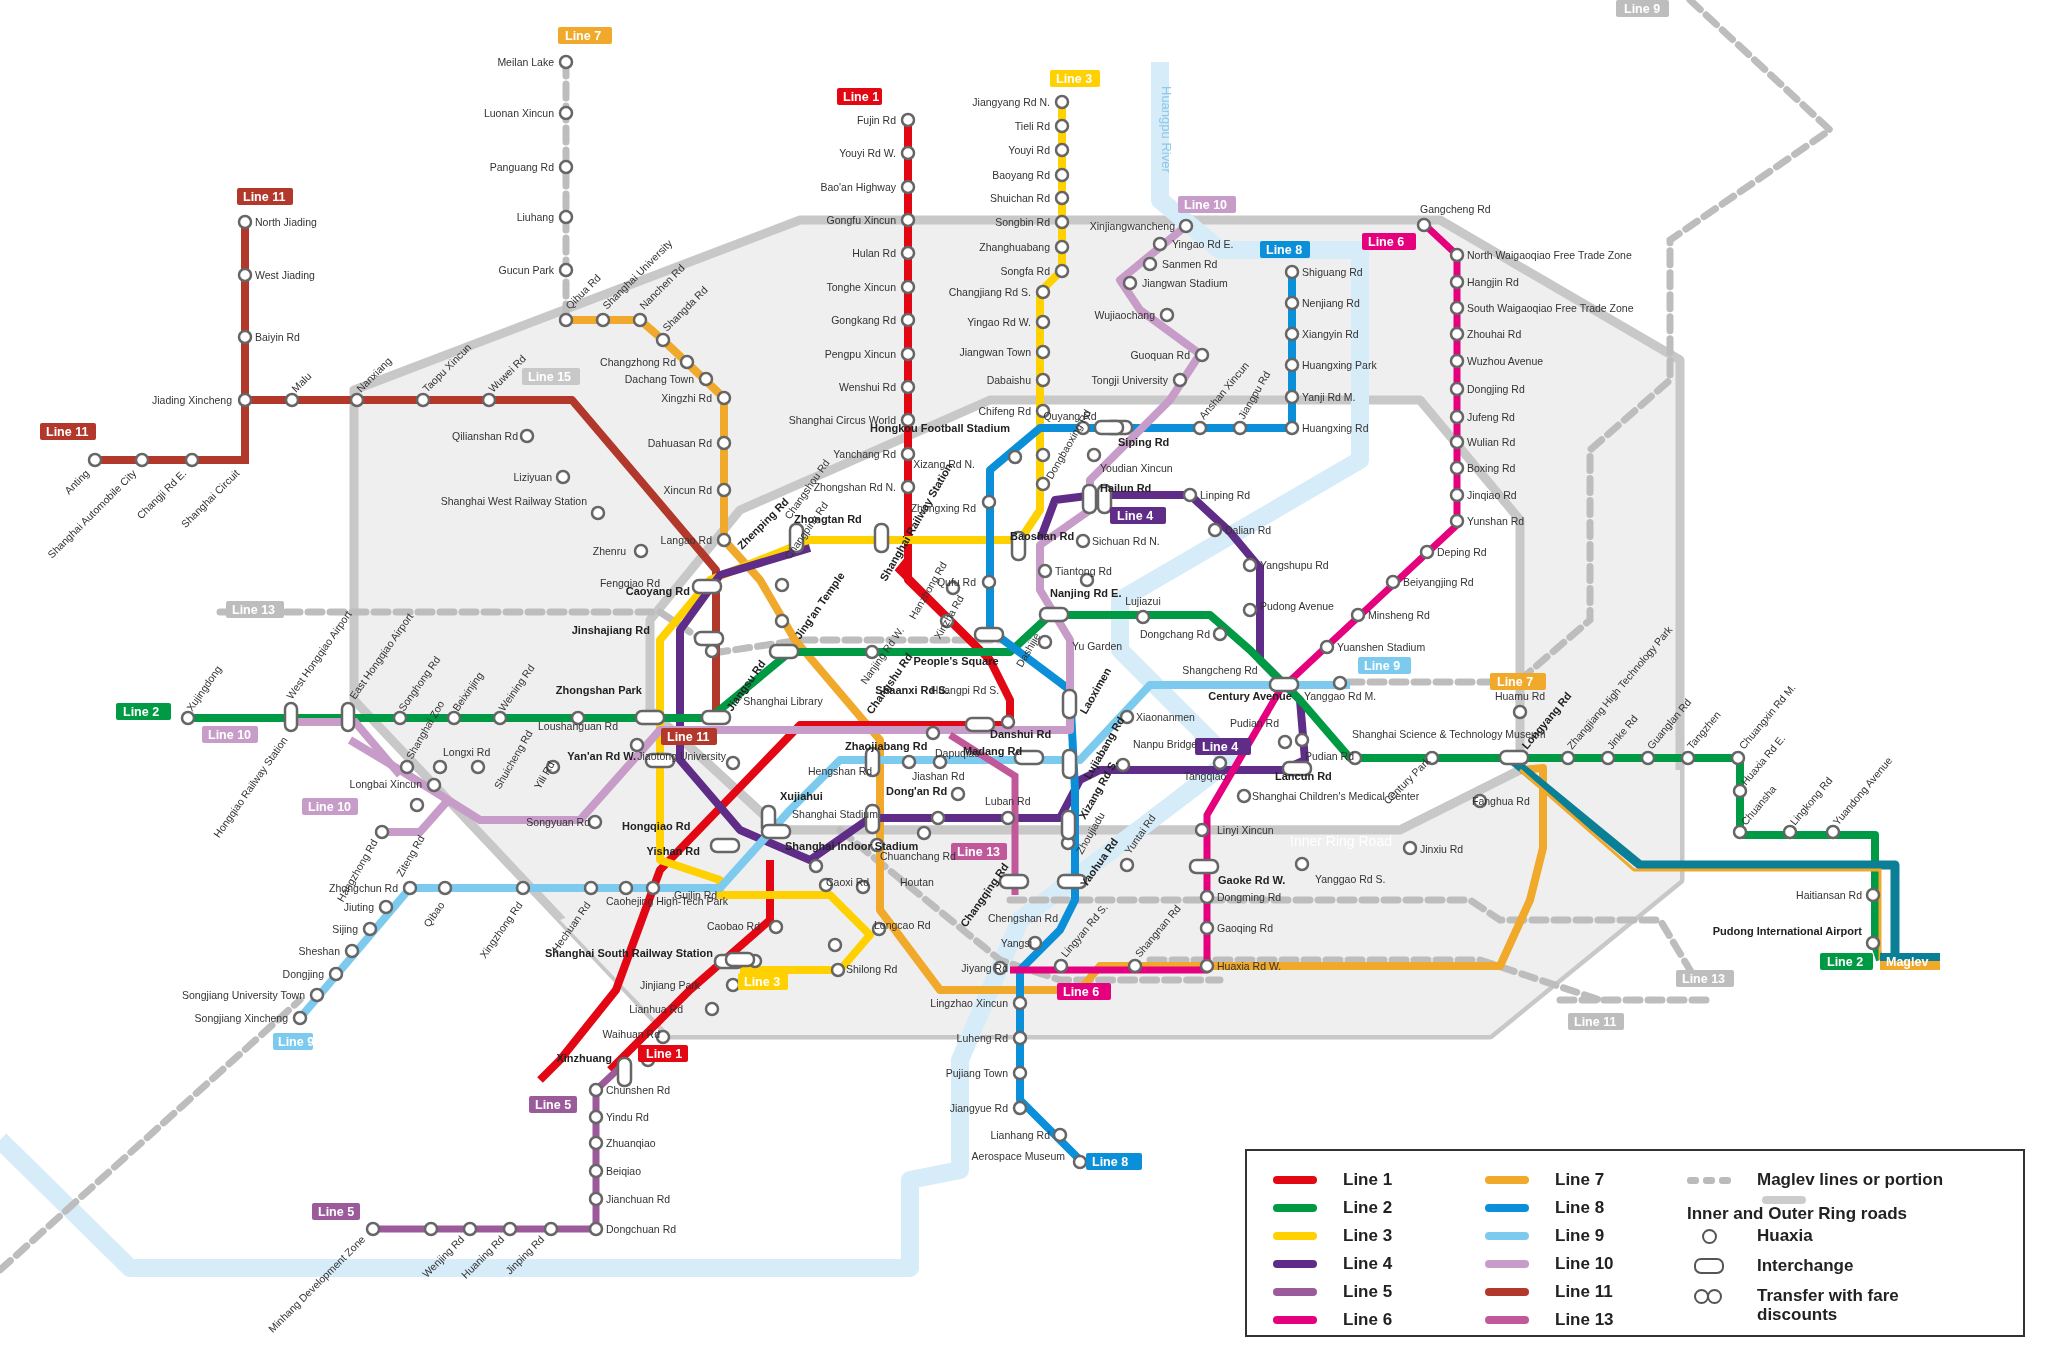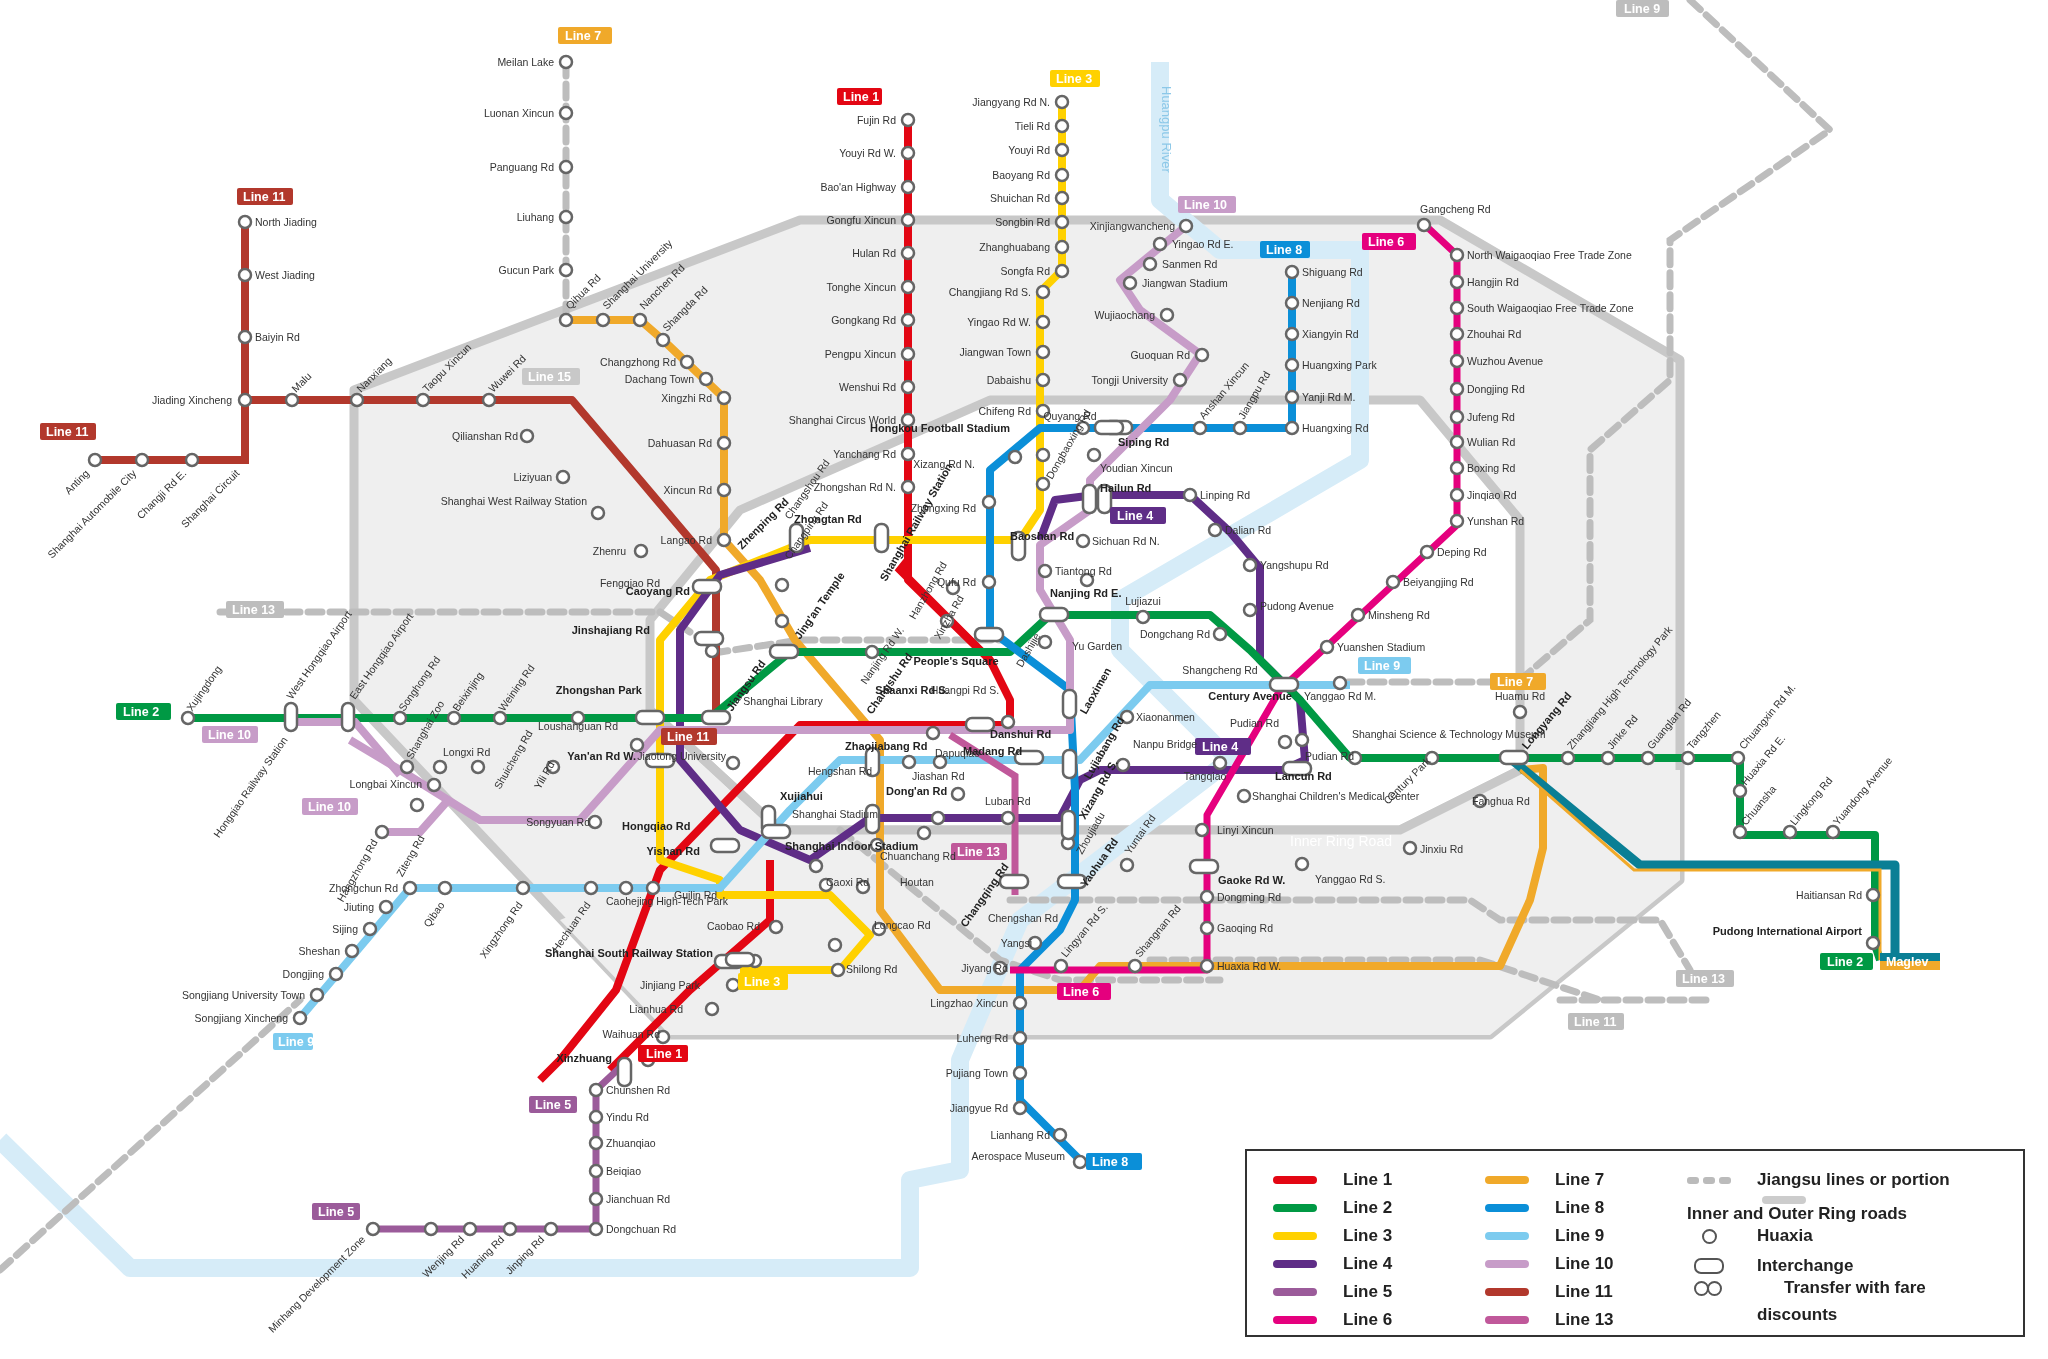--- a/index.html
+++ b/index.html
@@ -711,41 +711,41 @@
     </div>
 
   <div class="lg-item" style="left:440px;top:17px;">
       <span class="lg-sym">
         <span class="lg-dash">
           <span></span>
           <span></span>
           <span></span>
         </span>
       </span>
-      <span class="lg-label">Jiangsu lines or portion</span>
+      <span class="lg-label">Maglev lines or portion</span>
     </div>
   <div class="lg-item" style="left:440px;top:45px;flex-direction:column;">
       <span class="lg-sym">
         <span class="lg-ring"></span>
       </span>
       <span class="lg-label">Inner and Outer Ring roads</span>
     </div>
   <div class="lg-item" style="left:440px;top:73px;">
       <span class="lg-sym">
         <span class="lg-station"></span>
       </span>
       <span class="lg-label">Huaxia</span>
     </div>
   <div class="lg-item" style="left:440px;top:103px;">
       <span class="lg-sym">
         <span class="lg-inter"></span>
       </span>
       <span class="lg-label">Interchange</span>
     </div>
-  <div class="lg-item" style="left:440px;top:125px;gap:27px;">
+  <div class="lg-item" style="left:440px;top:133px;">
       <span class="lg-sym">
         <span class="lg-transfer">
           <span></span>
           <span></span>
         </span>
       </span>
       <span class="lg-label">Transfer with fare</span>
     </div>
   <div class="lg-item" style="left:510px;top:152px;justify-content:center;">
       <span class="lg-label">discounts</span>

